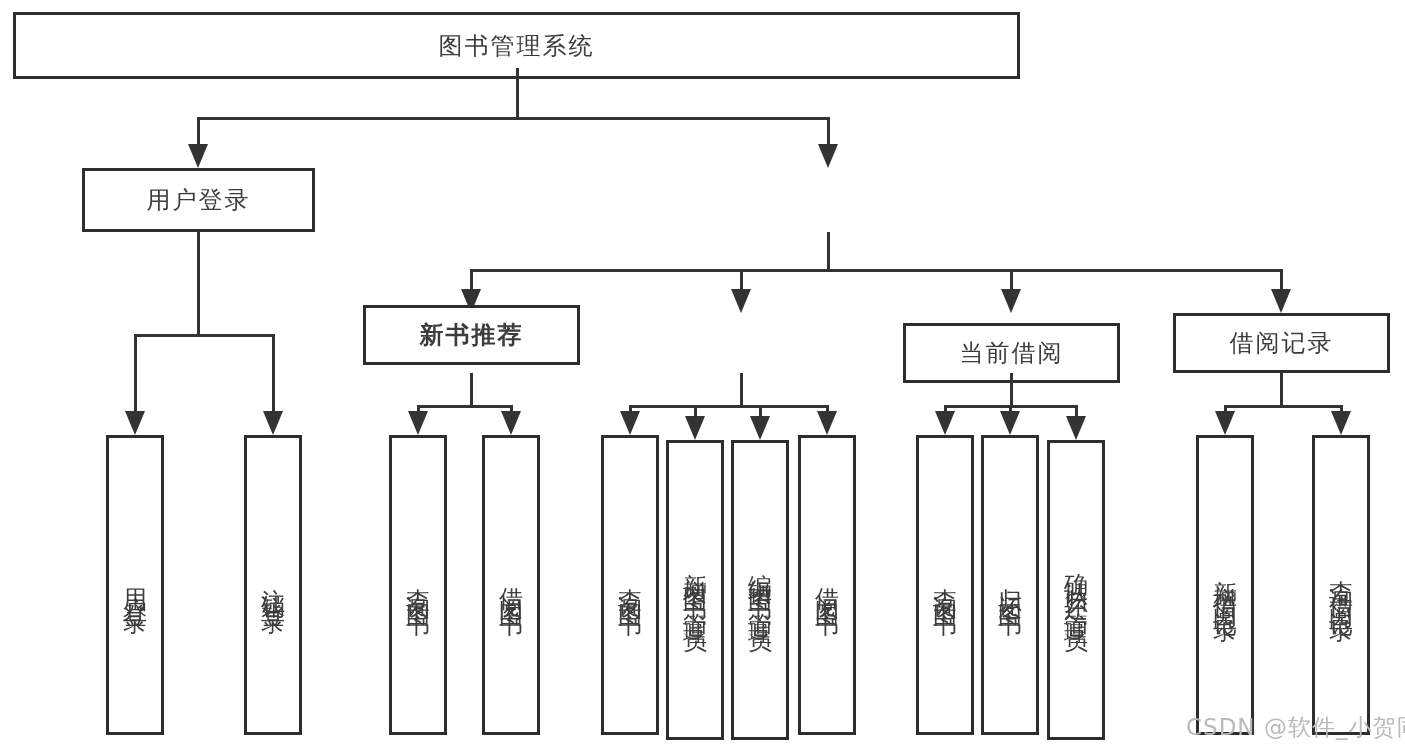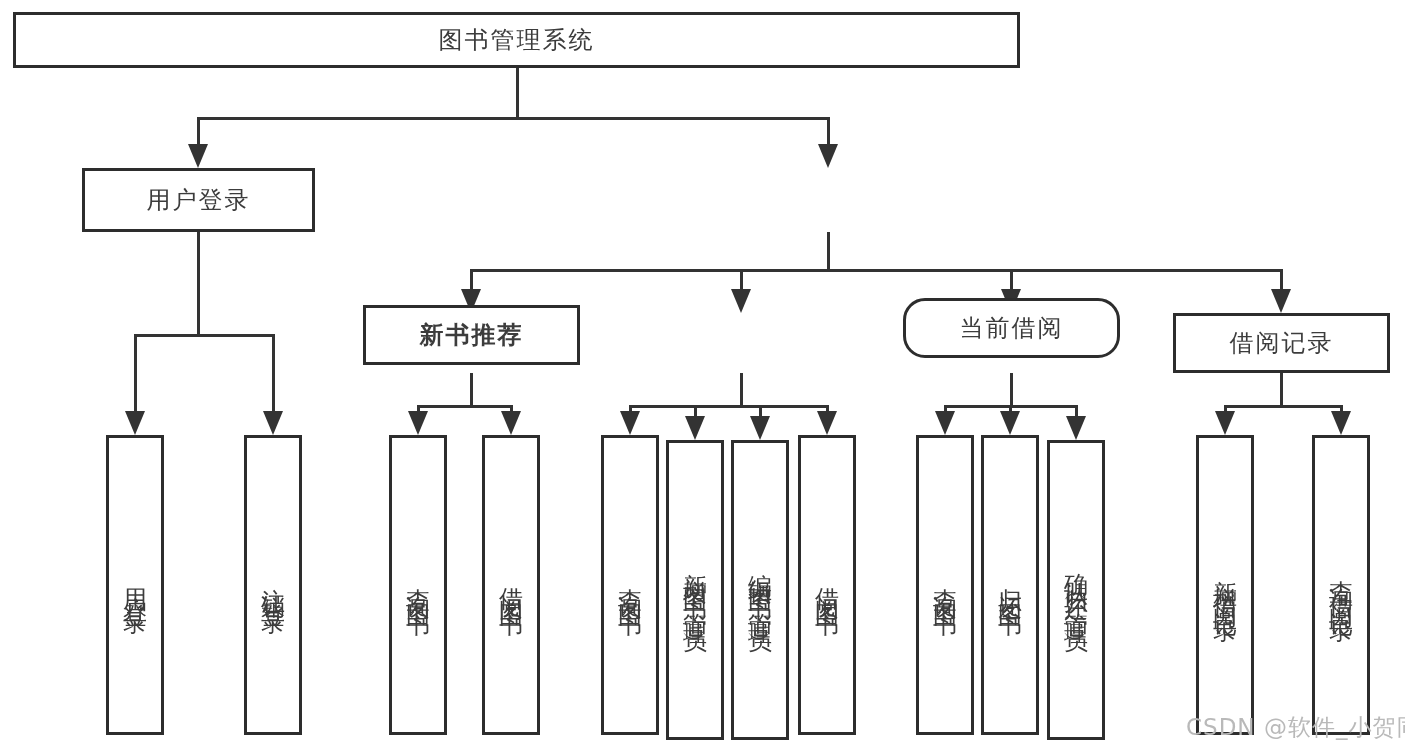--- a/index.html
+++ b/index.html
@@ -26,21 +26,21 @@
   .watermark{
     position:absolute;left:1186px;top:712px;font-size:23px;letter-spacing:1px;
     color:#b9b9b9;white-space:nowrap;z-index:5;
   }
 </style>
 </head>
 <body>
 
 <div id="stage">
 
-  <div class="box" style="left:13px;top:12px;width:1007px;height:56px;">图书管理系统</div>
+  <div class="box" style="left:13px;top:12px;width:1007px;height:67px;">图书管理系统</div>
 
   <div class="vl" style="left:516px;top:68px;height:51px;"></div>
   <div class="hl" style="left:197px;top:117px;width:633px;"></div>
   <div class="vl" style="left:197px;top:117px;height:33px;"></div>
   <div class="vl" style="left:827px;top:117px;height:33px;"></div>
   <div class="arr" style="left:188px;top:144px;"></div>
   <div class="arr" style="left:818px;top:144px;"></div>
 
   <div class="box" style="left:82px;top:168px;width:233px;height:64px;">用户登录</div>
 
@@ -56,21 +56,21 @@
   <div class="vl" style="left:470px;top:269px;height:26px;"></div>
   <div class="vl" style="left:740px;top:269px;height:26px;"></div>
   <div class="vl" style="left:1010px;top:269px;height:26px;"></div>
   <div class="vl" style="left:1280px;top:269px;height:26px;"></div>
   <div class="arr" style="left:461px;top:289px;"></div>
   <div class="arr" style="left:731px;top:289px;"></div>
   <div class="arr" style="left:1001px;top:289px;"></div>
   <div class="arr" style="left:1271px;top:289px;"></div>
 
   <div class="box" style="left:363px;top:305px;width:217px;height:60px;font-weight:bold;">新书推荐</div>
-  <div class="box" style="left:903px;top:298px;width:217px;height:60px;border-radius:22px;">当前借阅</div>
+  <div class="box" style="left:903px;top:323px;width:217px;height:60px;">当前借阅</div>
   <div class="box" style="left:1173px;top:313px;width:217px;height:60px;">借阅记录</div>
 
   <div class="vl" style="left:470px;top:373px;height:34px;"></div>
   <div class="hl" style="left:417px;top:405px;width:96px;"></div>
   <div class="vl" style="left:417px;top:405px;height:12px;"></div>
   <div class="vl" style="left:510px;top:405px;height:12px;"></div>
   <div class="arr" style="left:408px;top:411px;"></div>
   <div class="arr" style="left:501px;top:411px;"></div>
 
   <div class="vl" style="left:740px;top:373px;height:34px;"></div>

